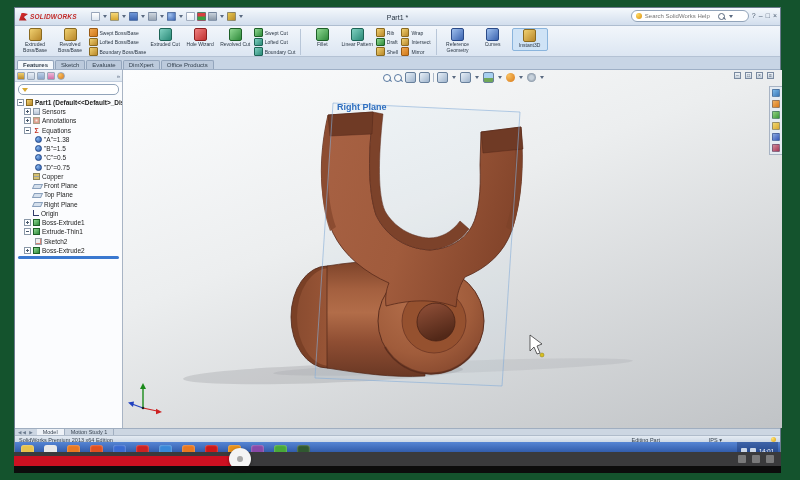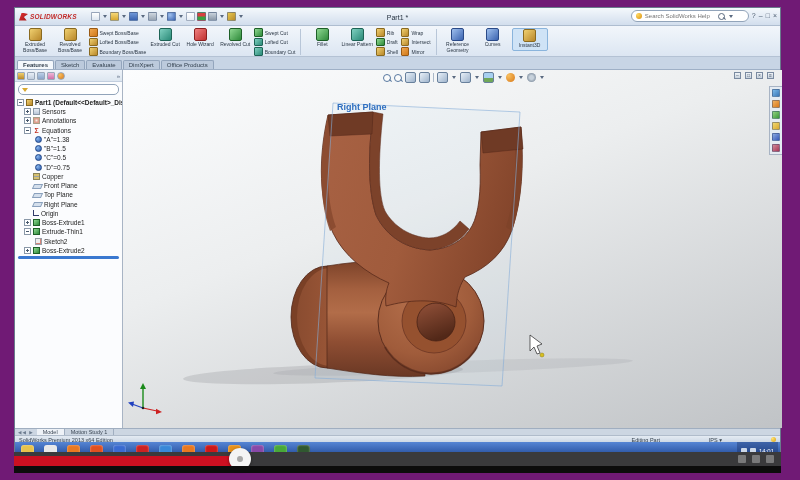--- a/index.html
+++ b/index.html
@@ -1,16 +1,16 @@
 <!DOCTYPE html>
 <html><head>
 <meta charset="utf-8">
 <style>
   html,body{margin:0;padding:0;}
-  #app{position:relative;width:800px;height:480px;background:#701a75;overflow:hidden;
+  #app{position:relative;width:800px;height:480px;background:#14532d;overflow:hidden;
        font-family:"Liberation Sans",sans-serif;-webkit-font-smoothing:antialiased;}
   
   #win{position:absolute;left:14px;top:7px;width:767px;height:466px;background:#dfe7f1;border:1px solid #6a7a8c;box-sizing:border-box;}
   
   #titlebar{position:absolute;left:0;top:0;width:100%;height:18px;background:linear-gradient(#f4f8fc,#d2deed);border-bottom:1px solid #aebdd0;display:flex;align-items:center;box-sizing:border-box;}
   #logo{display:flex;align-items:center;margin-left:4px;}
   #logo .lglyph{width:9px;height:8px;background:linear-gradient(135deg,#e03030,#a01818);clip-path:polygon(0 100%,30% 0,100% 20%,55% 55%,85% 100%);margin-right:2px;}
   #logo .ltext{font-size:6.5px;font-style:italic;font-weight:bold;color:#c22a28;letter-spacing:.2px;}
   #qbar{display:flex;align-items:center;margin-left:14px;gap:2px;}
   .qi{width:9px;height:9px;border-radius:1px;border:1px solid rgba(90,110,140,.55);box-sizing:border-box;}

